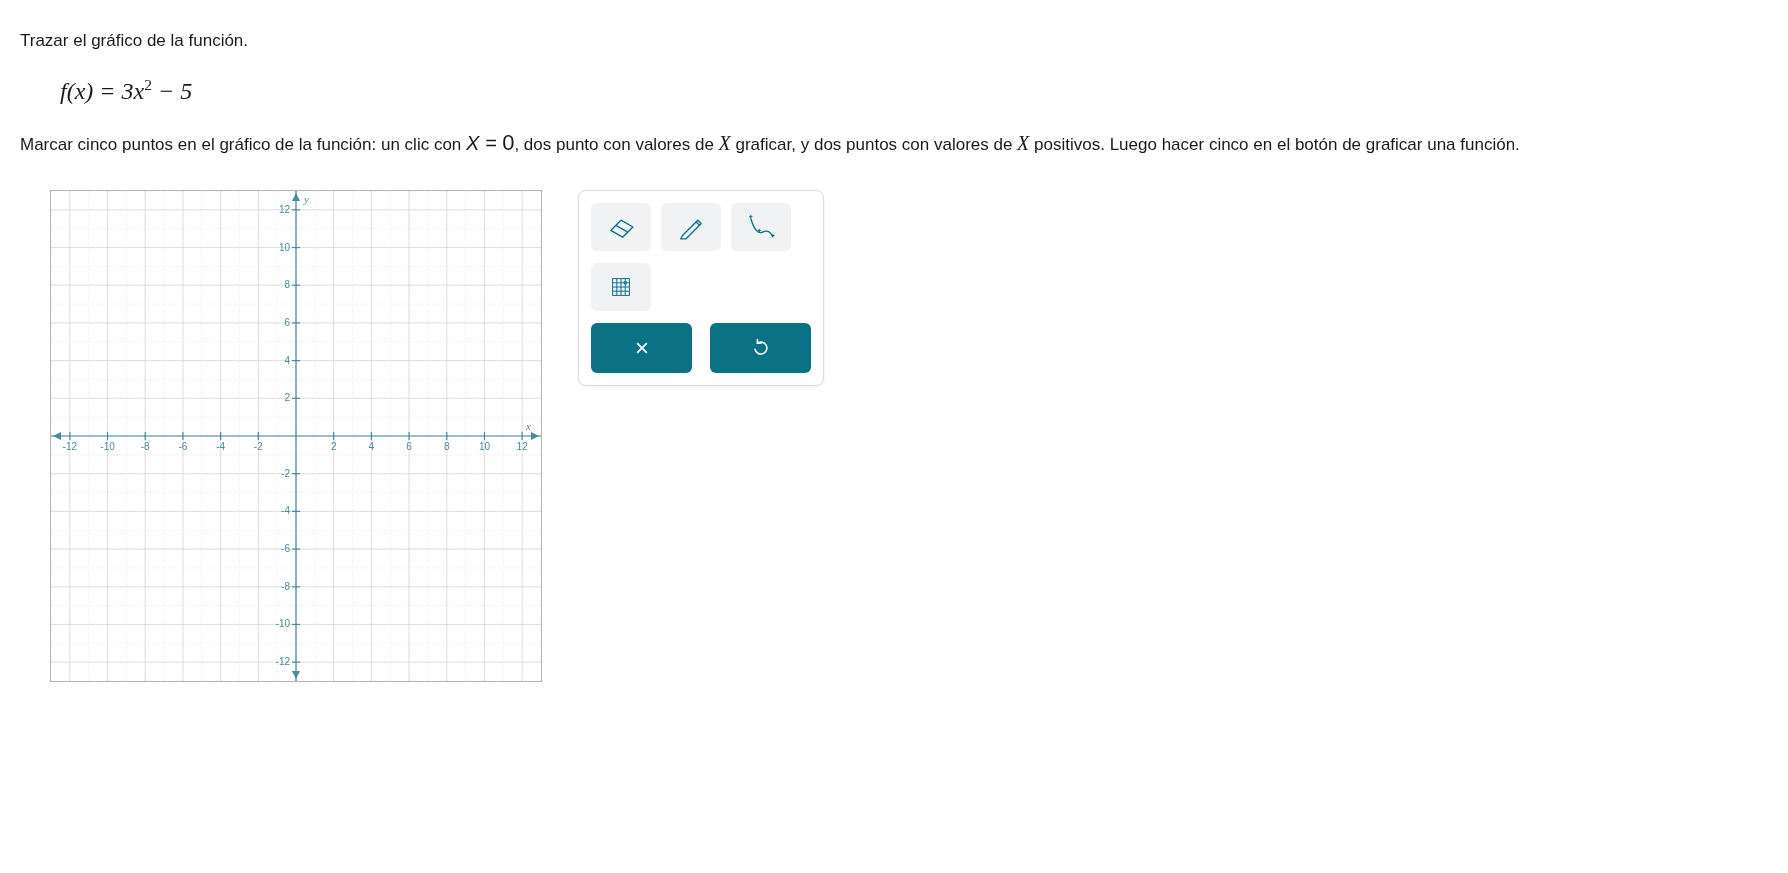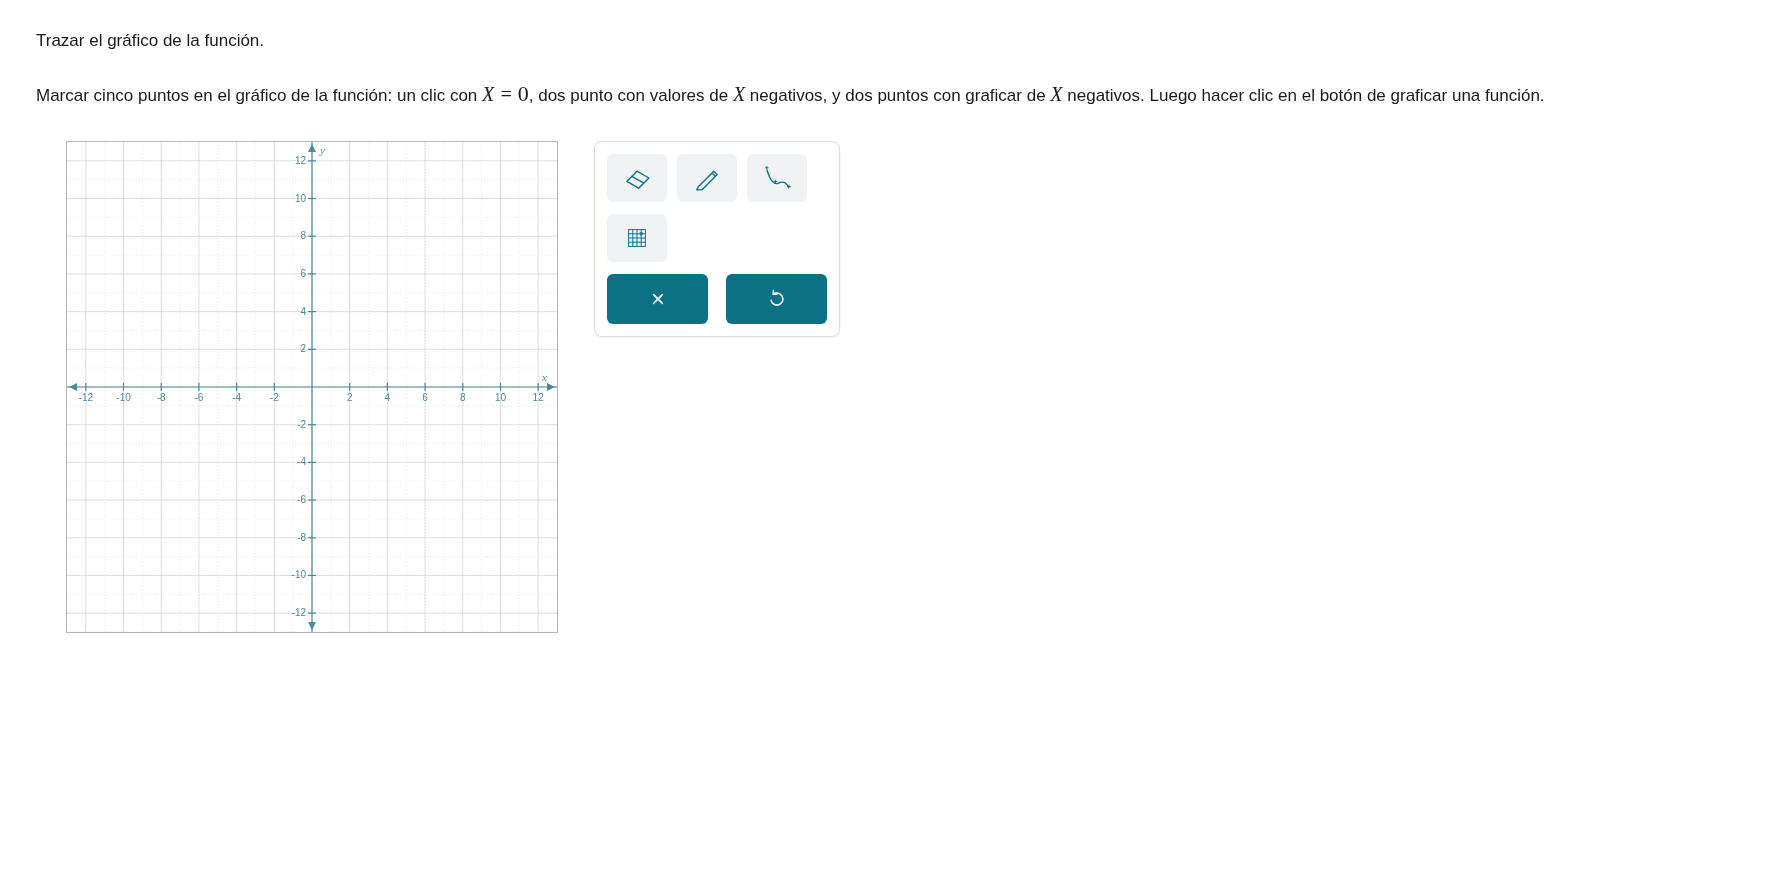--- a/index.html
+++ b/index.html
@@ -3,21 +3,21 @@
 <meta charset="utf-8">
 <style>
   html, body {
     margin: 0;
     padding: 0;
     background: #ffffff;
     font-family: Arial, Helvetica, sans-serif;
     color: #1a1a1a;
   }
   .page {
-    padding: 28px 20px 20px 36px;
+    padding: 28px 20px 20px 20px;
     width: 1632px;
     box-sizing: border-box;
   }
   .instruction-line {
     font-size: 17px;
     line-height: 1.5;
     margin-bottom: 22px;
   }
   .formula-block {
     margin: 0 0 20px 40px;
@@ -31,21 +31,21 @@
     line-height: 1.6;
     max-width: 1700px;
     margin-bottom: 30px;
   }
   .detail-line .mathvar {
     font-family: "Times New Roman", Times, serif;
     font-style: italic;
     font-size: 20px;
   }
   .detail-line .matheq {
-    font-family: Liberation Serif, serif;
+    font-family: Liberation Sans, sans-serif;
     font-style: italic;
     font-size: 20px;
     text-align: center;
   }
   .detail-line .matheq .zero {
     font-style: normal;
     font-size: 22px;
   }
   .work-row {
     display: flex;
@@ -113,23 +113,28 @@
   .tick-label { fill: #4a8a9d; font-size: 10px; font-family: Arial, sans-serif; }
   .axis-lab   { fill: #4a8a9d; font-size: 11px; font-family: "Times New Roman", serif; font-style: italic; }
 </style>
 </head>
 <body>
 
 <div class="page">
 
   <div class="instruction-line">Trazar el gráfico de la función.</div>
 
+  <div class="formula-block">
+    <span>f(x)</span>
+    <span> = </span>
+    <span>3</span><span>x</span><sup>2</sup><span> − 5</span>
+  </div>
 
   <div class="detail-line">
-    <span>Marcar cinco puntos en el gráfico de la función: un clic con </span><span class="matheq"><span>X</span> = <span class="zero">0</span></span><span>, dos punto con valores de </span><span class="mathvar">X</span><span> negativos, y dos puntos con graficar de </span><span class="mathvar">X</span><span> negativos. Luego hacer clic en el botón de graficar una función.</span>
+    <span>Marcar cinco puntos en el gráfico de la función: un clic con </span><span class="matheq"><span>X</span> = <span class="zero">0</span></span><span>, dos punto con valores de </span><span class="mathvar">X</span><span> graficar, y dos puntos con valores de </span><span class="mathvar">X</span><span> positivos. Luego hacer cinco en el botón de graficar una función.</span>
   </div>
 
   <div class="work-row">
 
     <div class="graph-box">
       <svg viewBox="0 0 490 490">
 
         <g id="grid-layer">
             <line x1="0" y1="0" x2="0" y2="490" class="grid-minor"></line>
             <line x1="18.846153846153847" y1="0" x2="18.846153846153847" y2="490" class="grid-minor"></line>

